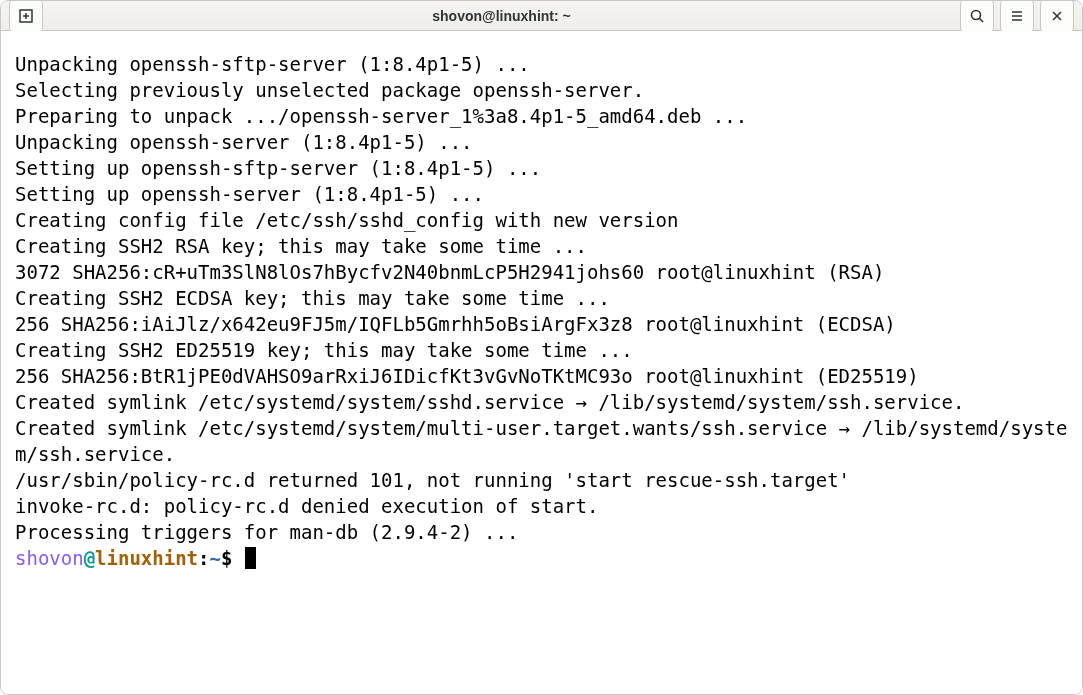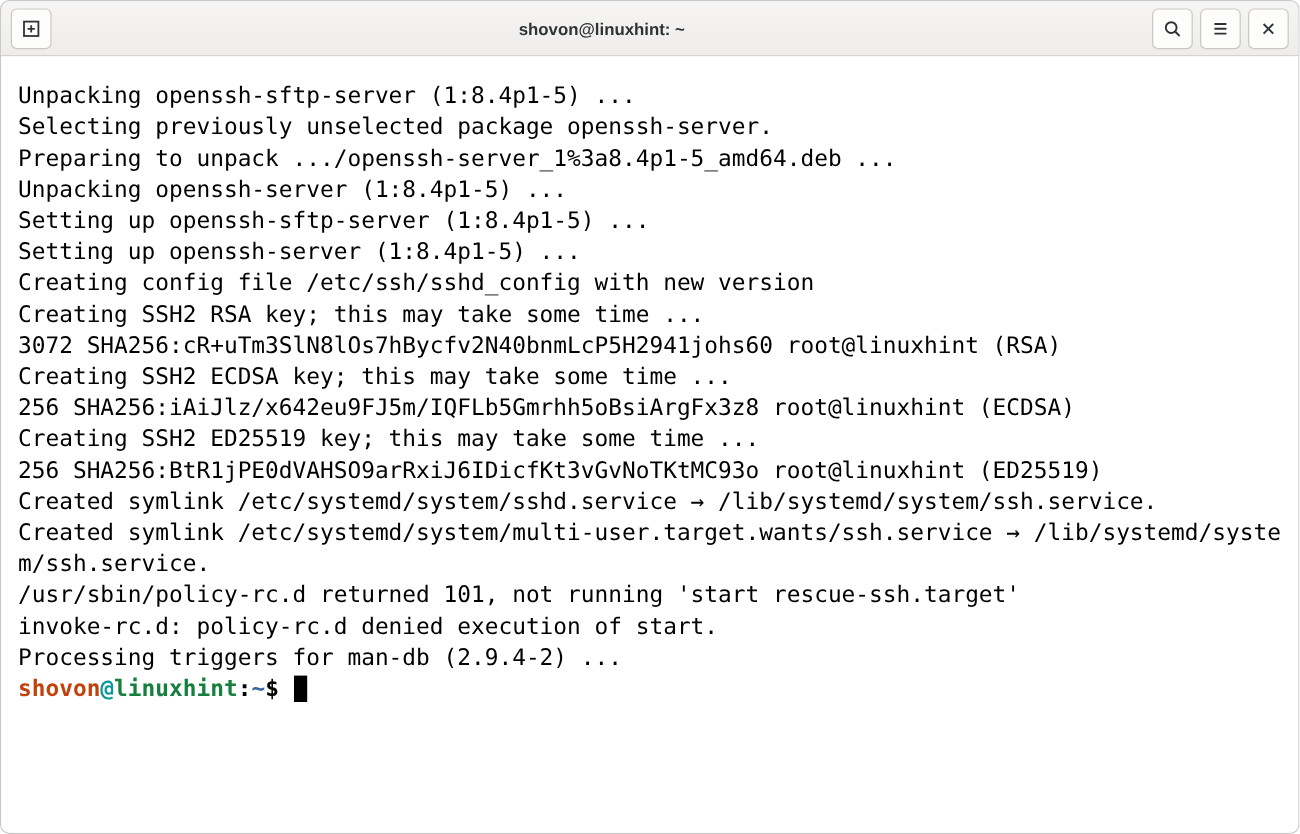--- a/index.html
+++ b/index.html
@@ -13,21 +13,21 @@
     .window {
       width: 100%;
       height: 100%;
       display: flex;
       flex-direction: column;
       border: 1px solid #c8c8c8;
       border-radius: 8px;
       overflow: hidden;
     }
     .titlebar {
-      height: 46px;
+      height: 30px;
       background: linear-gradient(#f6f5f4, #eeedec);
       border-bottom: 1px solid #cdc7c2;
       display: flex;
       align-items: center;
       padding: 0 8px;
       gap: 6px;
     }
     .titlebar-btn {
       width: 34px;
       height: 34px;
@@ -55,22 +55,22 @@
       padding: 20px 14px;
       font-family: "DejaVu Sans Mono", "Liberation Mono", Consolas, monospace;
       font-size: 19px;
       line-height: 26px;
       color: #000000;
       white-space: pre-wrap;
       word-break: break-all;
       overflow: hidden;
     }
     .terminal .line { display: block; }
-    .prompt-user { color: #c2410c; font-weight: bold; }
-    .prompt-host { color: #15803d; font-weight: bold; }
+    .prompt-user { color: #8b5cf6; font-weight: normal; }
+    .prompt-host { color: #a16207; font-weight: bold; }
     .prompt-at   { color: #06989a; font-weight: bold; }
     .prompt-colon{ color: #000000; font-weight: bold; }
     .prompt-path { color: #3465a4; font-weight: bold; }
     .prompt-sym  { color: #000000; font-weight: bold; }
     .cursor {
       display: inline-block;
       width: 11px;
       height: 22px;
       background: #000000;
       vertical-align: text-bottom;

